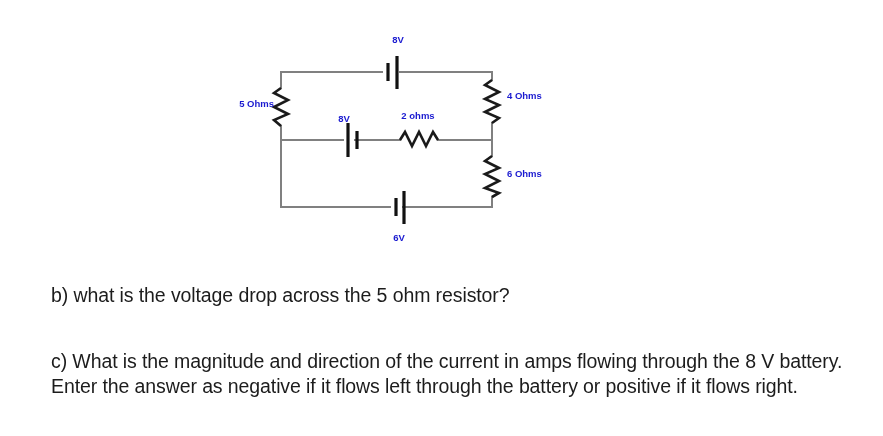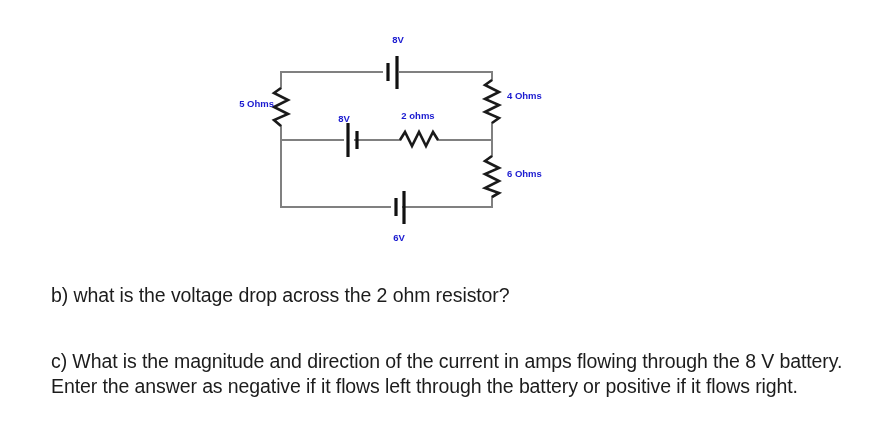--- a/index.html
+++ b/index.html
@@ -149,17 +149,17 @@
       <text class="comp-label lbl-mid" x="344" y="122">8V</text>
 
       <text class="comp-label lbl-mid" x="418" y="119">2 ohms</text>
 
       <text class="comp-label lbl-mid" x="399" y="241">6V</text>
 
     </svg>
   </div>
 
   <div id="question-block">
-    <p class="q-para">b) what is the voltage drop across the 2 ohm resistor?</p>
+    <p class="q-para">b) what is the voltage drop across the 5 ohm resistor?</p>
     <p class="q-para">c) What is the magnitude and direction of the current in amps flowing through the 8 V battery. Enter the answer as negative if it flows left through the battery or positive if it flows right.</p>
   </div>
 
 </div>
 
 </body></html>

